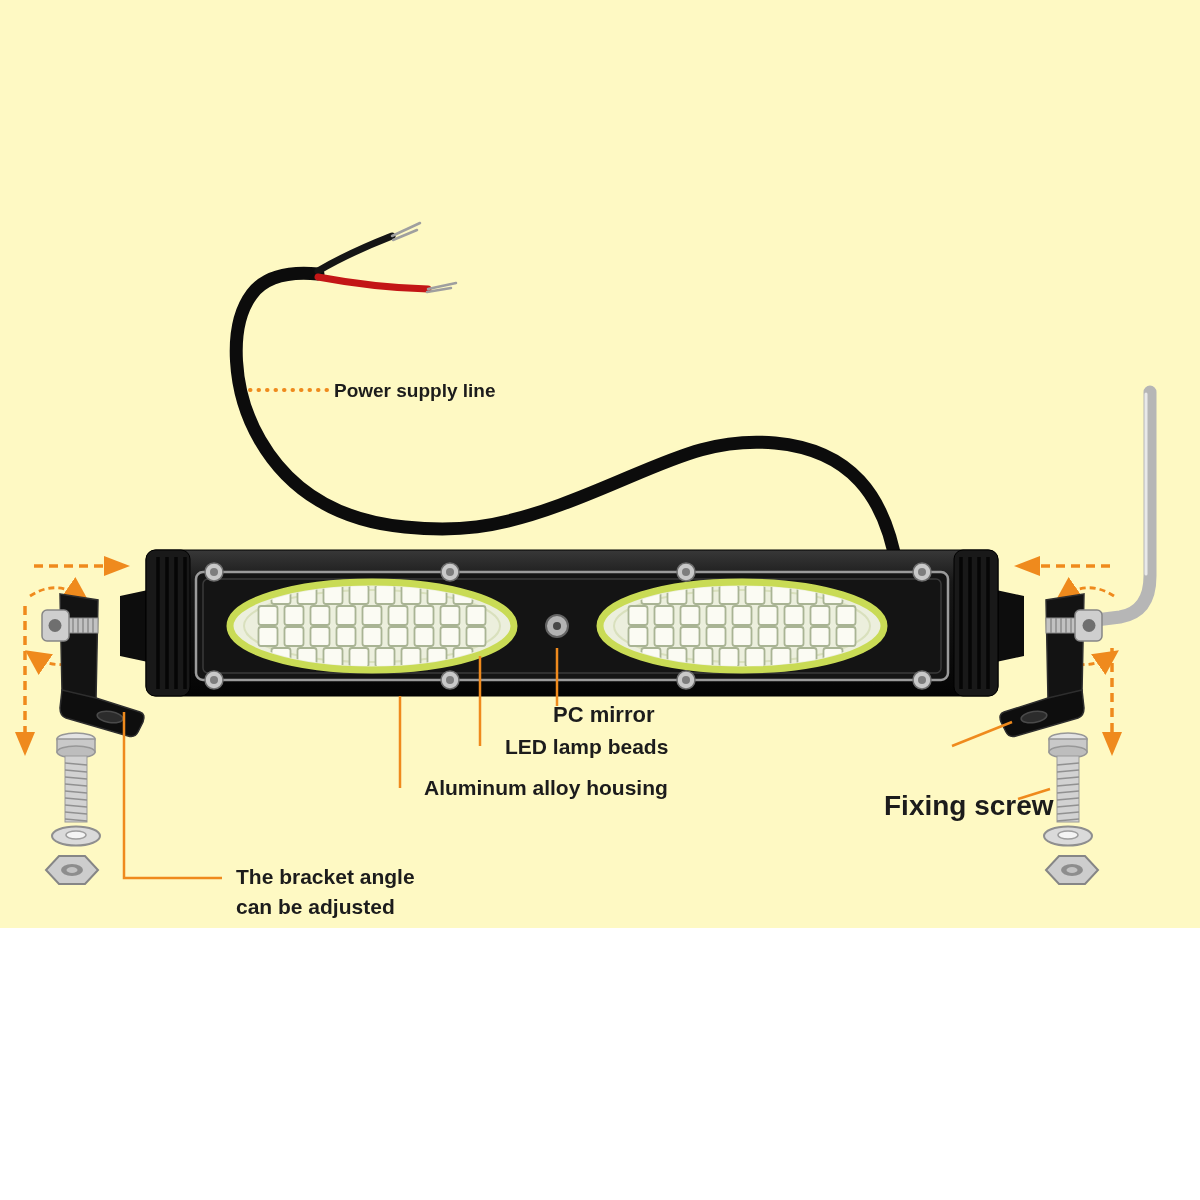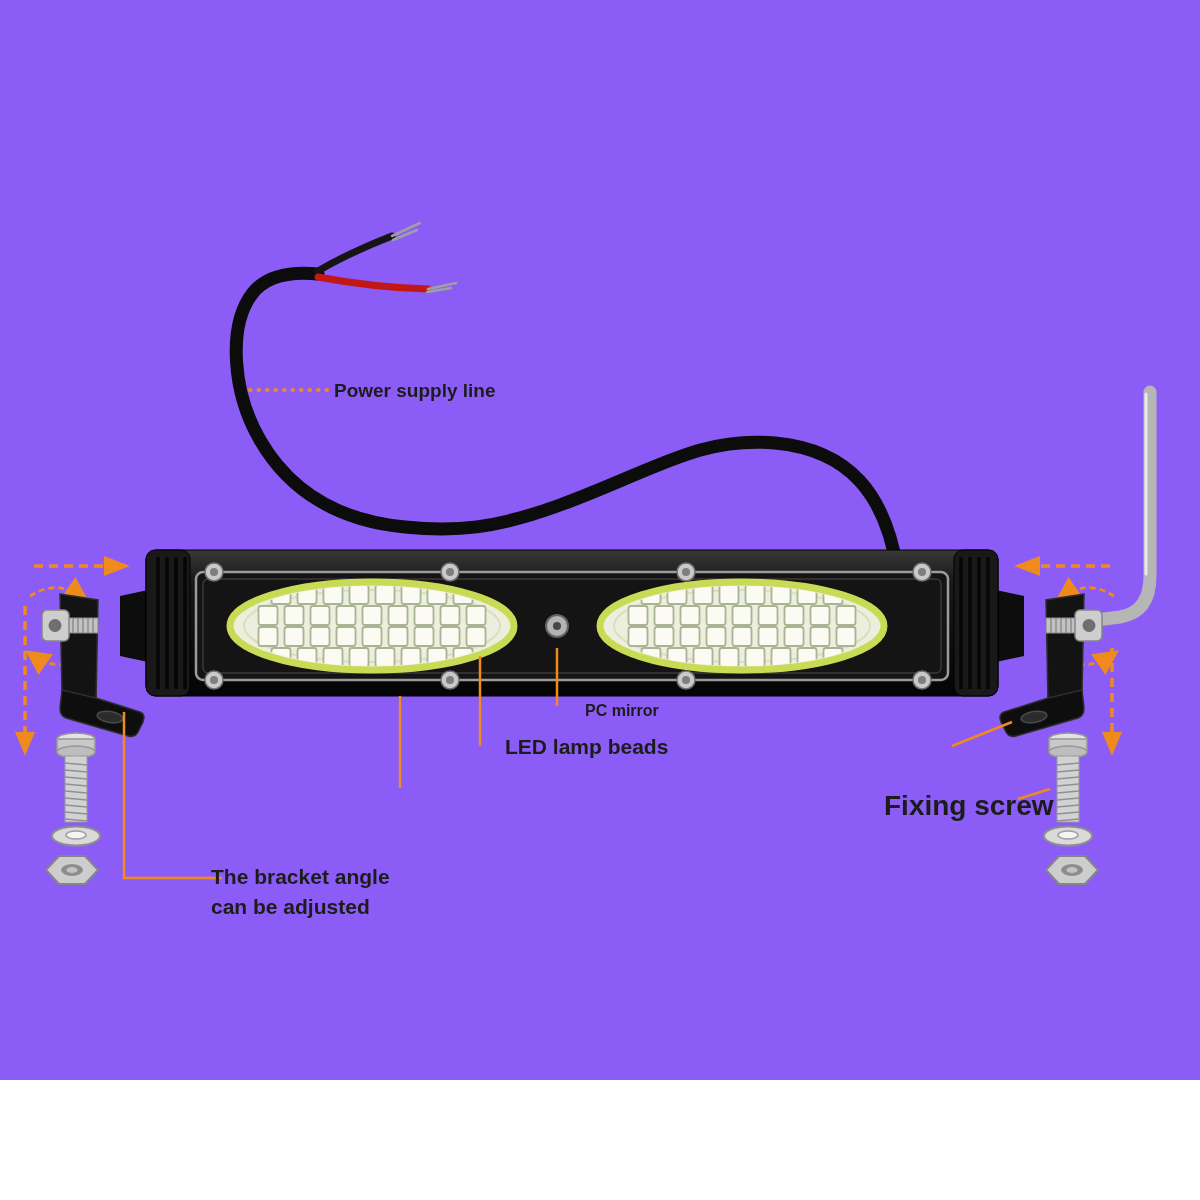--- a/index.html
+++ b/index.html
@@ -1,19 +1,19 @@
 <!DOCTYPE html>
 <html><head>
 <meta charset="utf-8">
 <style>
   html,body { margin:0; padding:0; background:#ffffff; }
   #stage {
     position:relative;
-    width:1200px; height:1080px;
-    background:#8b5cf6;
+    width:1200px; height:928px;
+    background:#fef9c3;
     overflow:hidden;
     font-family:"Liberation Sans", sans-serif;
   }
   #stage svg { position:absolute; left:0; top:0; }
   .label {
     position:absolute;
     font-family:"Liberation Sans", sans-serif;
     font-weight:700;
     color:#1c1c1c;
     white-space:pre-line;
@@ -224,19 +224,20 @@
     <line x1="557" y1="648" x2="557" y2="706"></line>
     <line x1="480" y1="656" x2="480" y2="746"></line>
     <line x1="400" y1="696" x2="400" y2="788"></line>
     <line x1="952" y1="746" x2="1012" y2="722"></line>
     <line x1="1018" y1="799" x2="1050" y2="789"></line>
     <polyline points="222,878 124,878 124,712"></polyline>
   </g>
 </svg>
 
   <div class="label" style="left:334px; top:377px; font-size:19px;">Power supply line</div>
-  <div class="label" style="left:585px; top:699px; font-size:16px;">PC mirror</div>
+  <div class="label" style="left:553px; top:699px; font-size:22px;">PC mirror</div>
   <div class="label" style="left:505px; top:732px; font-size:21px;text-align:center;">LED lamp beads</div>
+  <div class="label" style="left:424px; top:773px; font-size:21px;">Aluminum alloy housing</div>
   <div class="label" style="left:884px; top:786px; font-size:28px;">Fixing screw</div>
-  <div class="label" style="left:211px; top:862px; font-size:21px;">The bracket angle
+  <div class="label" style="left:236px; top:862px; font-size:21px;">The bracket angle
 can be adjusted</div>
 
 </div>
 
 </body></html>

